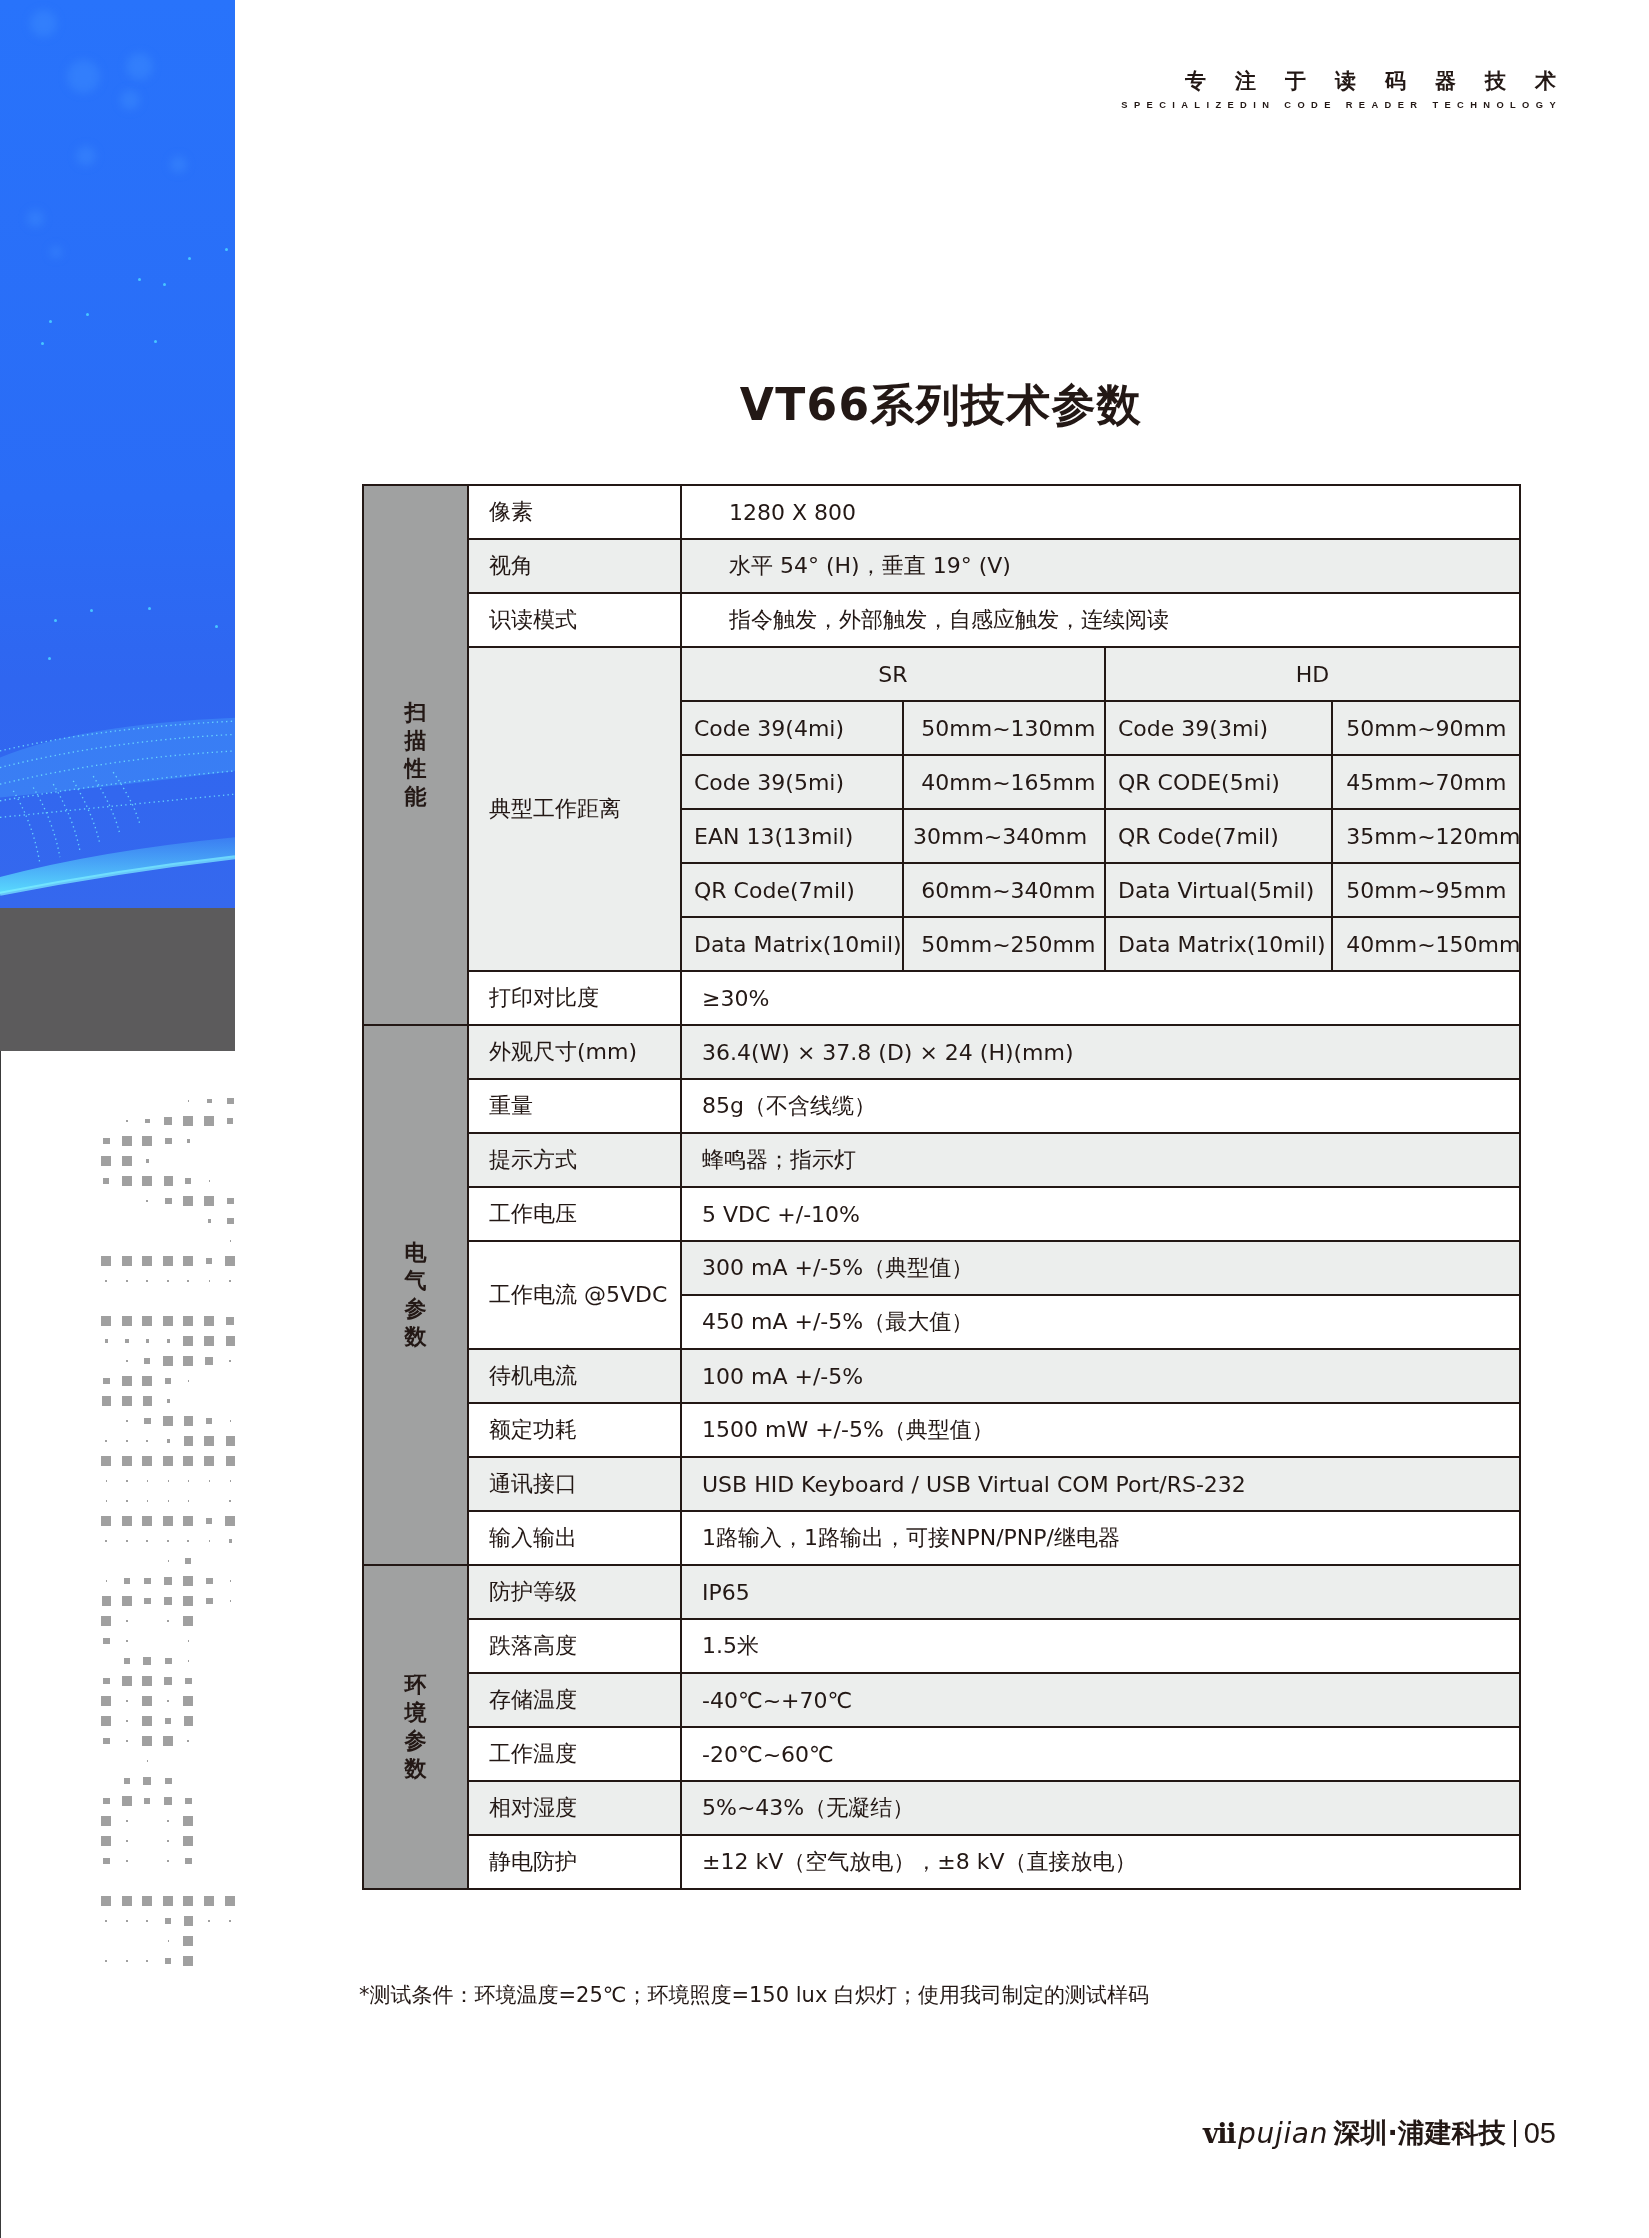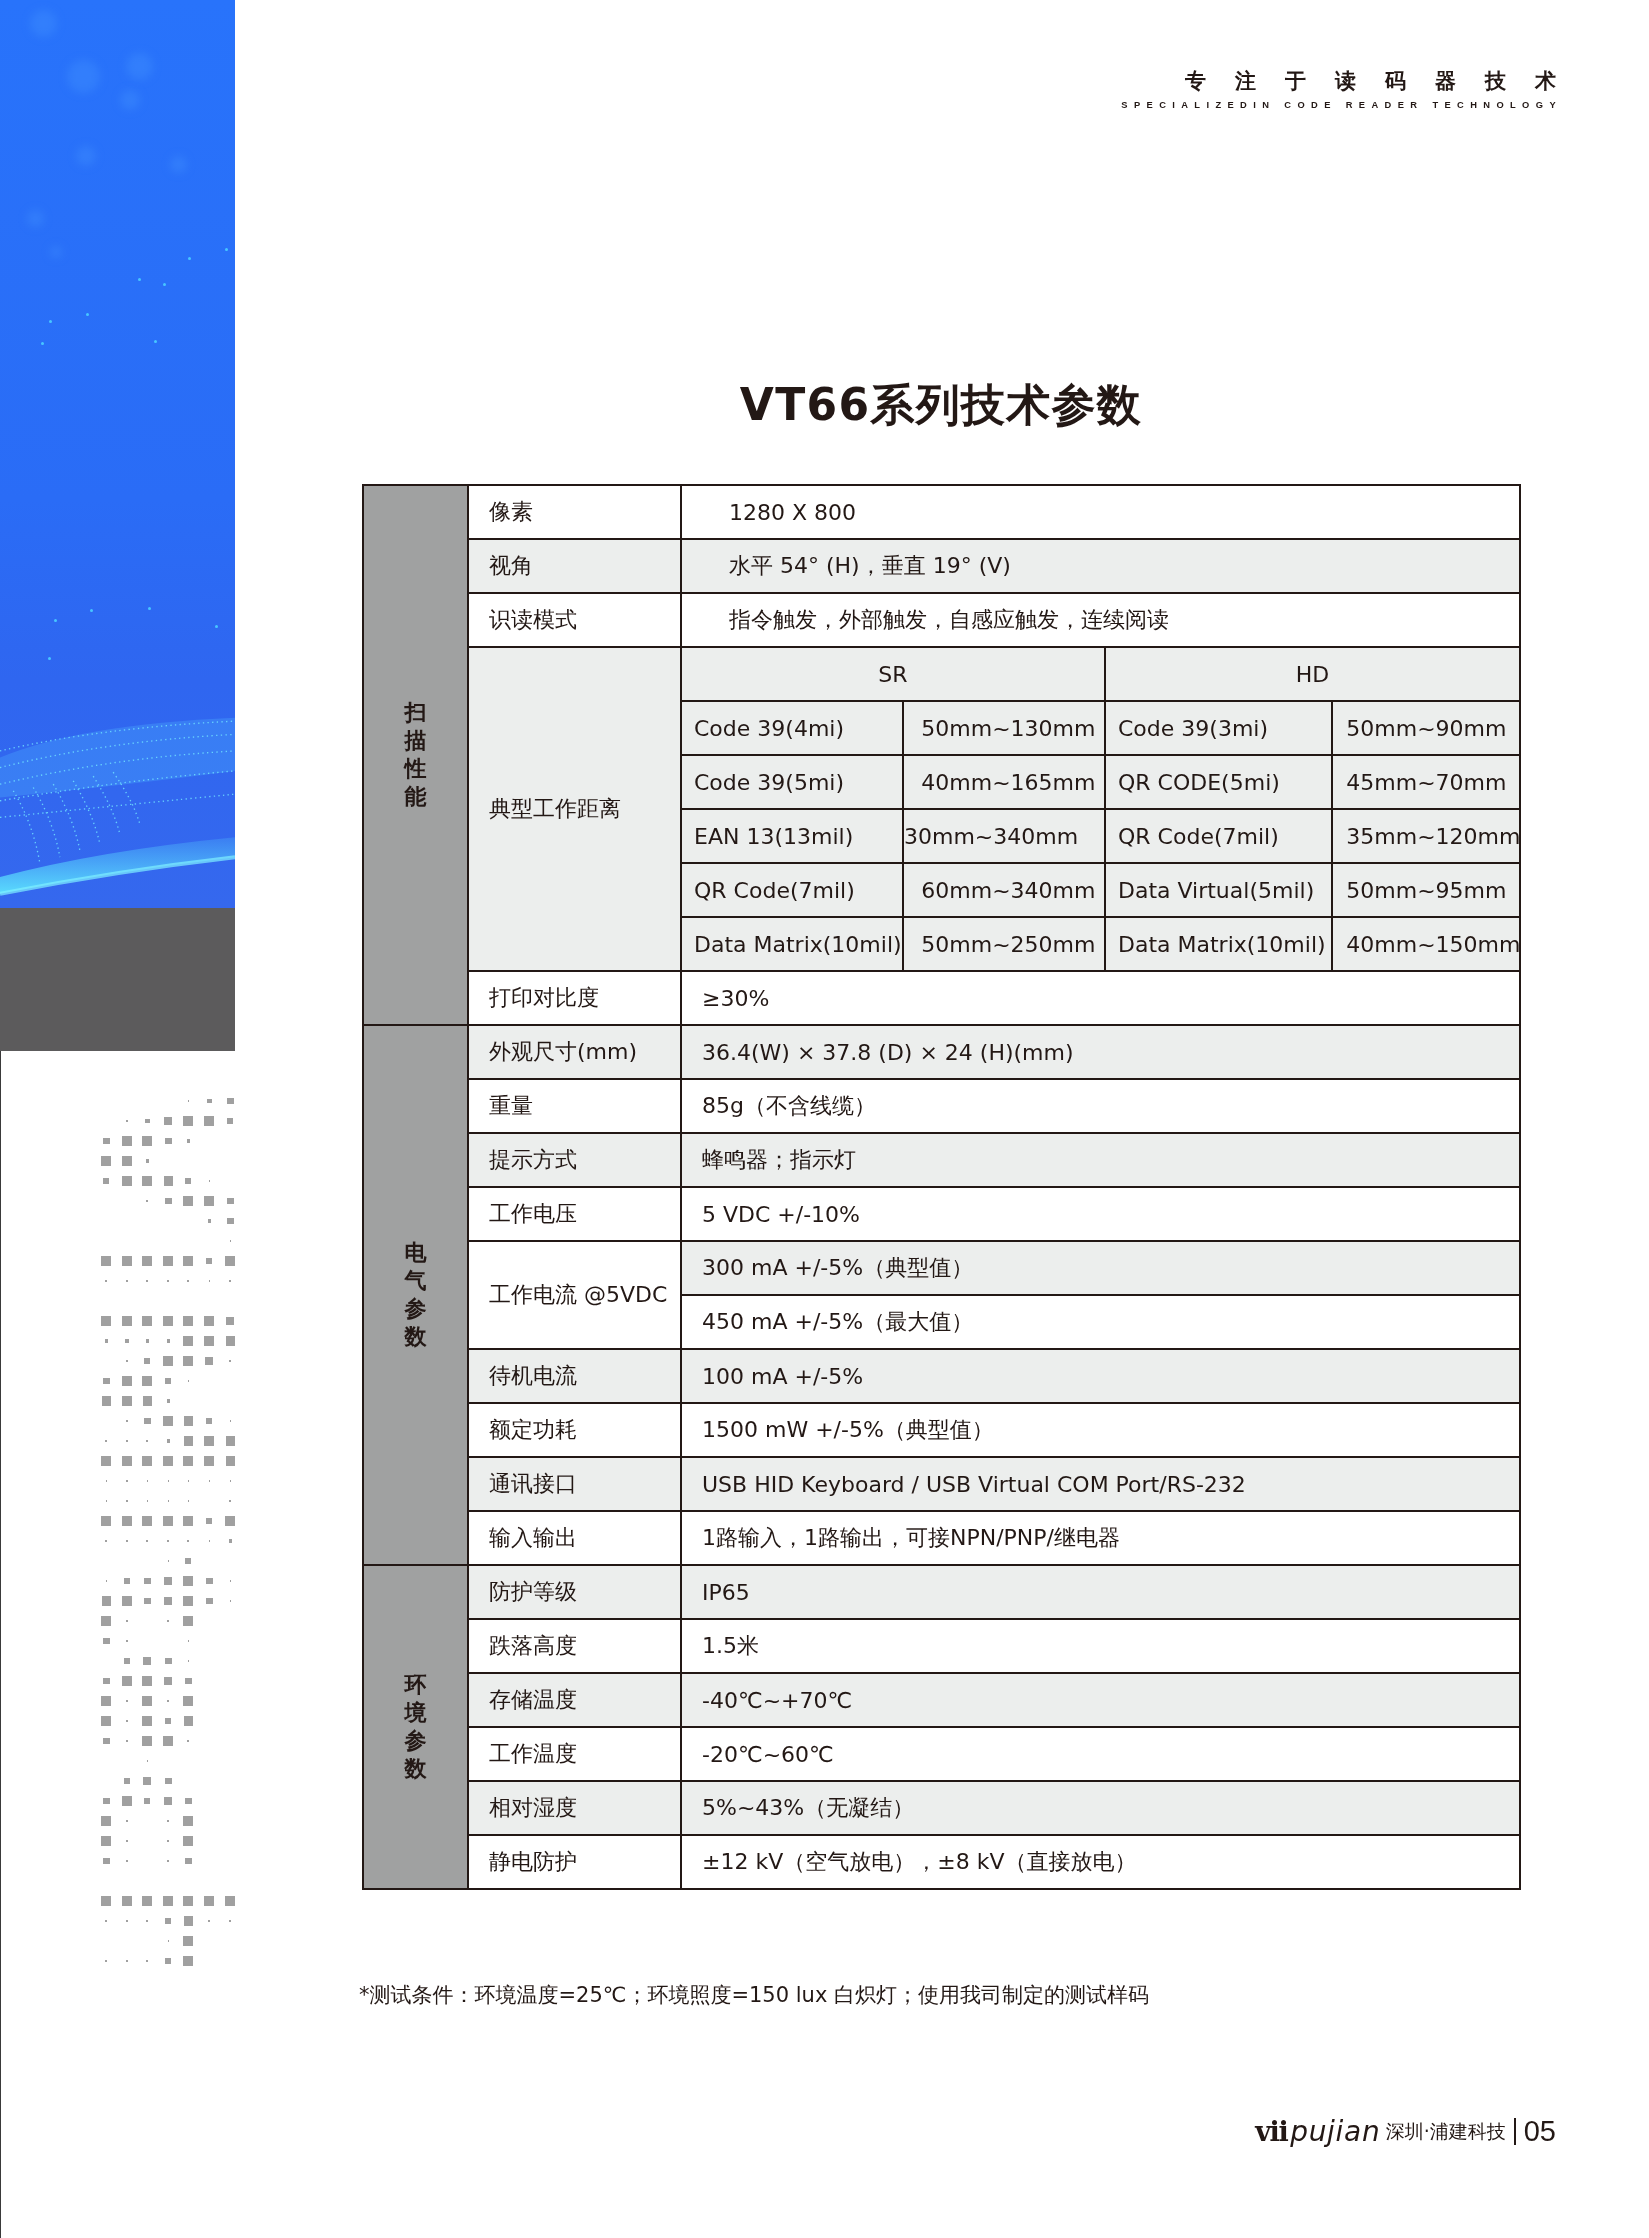--- a/index.html
+++ b/index.html
@@ -36,21 +36,21 @@
   .spec td.val { padding-left:20px; }
   .spec tr.g td.lbl, .spec tr.g td.val, .spec td.gcell { background:#eceeed; }
   .spec td.sub { padding-left:12px; font-size:22px; }
   .spec td.subhead { text-align:center; background:#eceeed; }
 
   .footnote { position:absolute; left:359px; top:1981px; font-size:21px; color:#231815; }
 
   .footer { position:absolute; right:93px; top:2115px; display:flex; align-items:center; font-size:25px; color:#231815; }
   .footer .logo-mark { font-family:"DejaVu Serif",serif; font-weight:bold; font-size:27px; letter-spacing:-1.3px; }
   .footer .logo-text { font-family:"DejaVu Sans",sans-serif; font-style:italic; font-size:28px; margin:0 5.3px 0 2.7px; letter-spacing:0.7px; }
-  .footer .cname { font-weight:normal; font-size:19px; }
+  .footer .cname { font-weight:bold; font-size:27px; }
   .footer .sep { width:2px; height:27px; background:#231815; margin:0 8px; }
   .footer .page { font-family:"Liberation Sans",sans-serif; font-size:29px; }
 </style>
 </head>
 <body>
 
 <div class="side-edge"></div>
 <div class="side-blue">
   <div class="bokeh" style="left:30px;top:10px;width:27px;height:27px;"></div>
   <div class="bokeh" style="left:67px;top:60px;width:33px;height:33px;"></div>
@@ -961,21 +961,21 @@
       <td class="sub gcell" style="padding-left:13.3px">50mm~90mm</td>
     </tr>
     <tr>
       <td class="sub gcell">Code 39(5mi)</td>
       <td class="sub gcell" style="padding-left:17.3px">40mm~165mm</td>
       <td class="sub gcell">QR CODE(5mi)</td>
       <td class="sub gcell" style="padding-left:13.3px">45mm~70mm</td>
     </tr>
     <tr>
       <td class="sub gcell">EAN 13(13mil)</td>
-      <td class="sub gcell" style="padding-left:0">30mm~340mm</td>
+      <td class="sub gcell" style="padding-left:9px">30mm~340mm</td>
       <td class="sub gcell">QR Code(7mil)</td>
       <td class="sub gcell" style="padding-left:13.3px">35mm~120mm</td>
     </tr>
     <tr>
       <td class="sub gcell">QR Code(7mil)</td>
       <td class="sub gcell" style="padding-left:17.3px">60mm~340mm</td>
       <td class="sub gcell">Data Virtual(5mil)</td>
       <td class="sub gcell" style="padding-left:13.3px">50mm~95mm</td>
     </tr>
     <tr>

